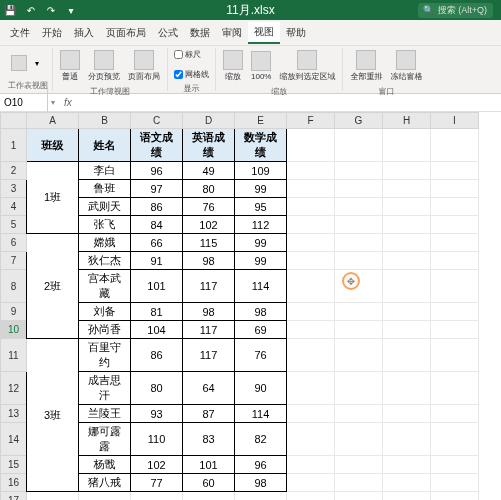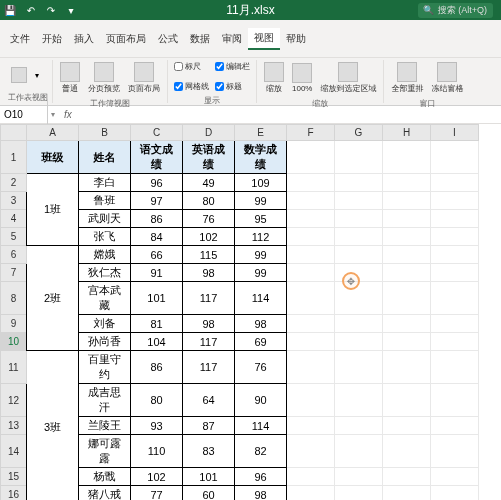--- a/index.html
+++ b/index.html
@@ -5,21 +5,21 @@
 *{margin:0;padding:0;box-sizing:border-box;font-family:"Microsoft YaHei","Segoe UI",Arial,sans-serif}
 body{background:#fff;font-size:11px;width:501px;height:500px;overflow:hidden;position:relative}
 .titlebar{background:#1a6b3d;height:20px;display:flex;align-items:center;color:#fff;padding:0 4px;font-size:10px}
 .autosave{background:#0d4a2a;border-radius:8px;padding:1px 6px;margin-right:8px;display:flex;align-items:center;gap:3px}
 .autosave-toggle{width:20px;height:10px;background:#555;border-radius:5px;position:relative}
 .autosave-toggle::after{content:'';position:absolute;left:1px;top:1px;width:8px;height:8px;background:#ccc;border-radius:50%}
 .qat{display:flex;gap:6px;align-items:center}
 .qat-icon{width:14px;height:14px;display:flex;align-items:center;justify-content:center;color:#fff;font-size:10px}
 .filename{position:absolute;left:50%;transform:translateX(-50%);color:#fff;font-size:12px}
 .search{position:absolute;right:8px;background:#2d8050;border-radius:3px;padding:1px 6px;display:flex;align-items:center;gap:3px;font-size:9px;color:#ddd}
-.menubar{background:#f3f2f1;height:38px;display:flex;align-items:center;padding:0 4px;border-bottom:1px solid #e1dfdd}
+.menubar{background:#f3f2f1;height:26px;display:flex;align-items:center;padding:0 4px;border-bottom:1px solid #e1dfdd}
 .menubar span{padding:3px 6px;font-size:10px;color:#323130;cursor:pointer}
 .menubar span.active{background:#fff;border-bottom:2px solid #217346}
 .ribbon{background:#f3f2f1;height:48px;display:flex;border-bottom:1px solid #d0d0d0;padding:2px 4px}
 .ribbon-group{display:flex;flex-direction:column;padding:0 4px;border-right:1px solid #e1dfdd}
 .ribbon-group-items{display:flex;gap:2px;flex:1;align-items:center}
 .ribbon-group-label{text-align:center;font-size:8px;color:#666;padding-top:2px}
 .ribbon-btn{display:flex;flex-direction:column;align-items:center;padding:2px 3px;cursor:pointer;gap:1px}
 .ribbon-btn-icon{width:16px;height:16px;background:#ddd;border:1px solid #bbb}
 .ribbon-btn-icon.big{width:20px;height:20px}
 .ribbon-btn-label{font-size:8px;color:#323130;white-space:nowrap}
@@ -105,30 +105,20 @@
       <div class="ribbon-stack">
         <label class="ribbon-check">
             <input type="checkbox" style="">
             <span>标尺</span>
           </label>
         <label class="ribbon-check">
             <input type="checkbox" checked="" style="">
             <span>网格线</span>
           </label>
       </div>
-      <div class="ribbon-stack">
-        <label class="ribbon-check">
-            <input type="checkbox" checked="" style="">
-            <span>编辑栏</span>
-          </label>
-        <label class="ribbon-check">
-            <input type="checkbox" checked="" style="">
-            <span>标题</span>
-          </label>
-      </div>
     </div>
     <div class="ribbon-group-label">显示</div>
   </div>
   <div class="ribbon-group">
     <div class="ribbon-group-items">
       <div class="ribbon-btn">
           <div class="ribbon-btn-icon big"></div>
           <span class="ribbon-btn-label">缩放</span>
         </div>
       <div class="ribbon-btn">

